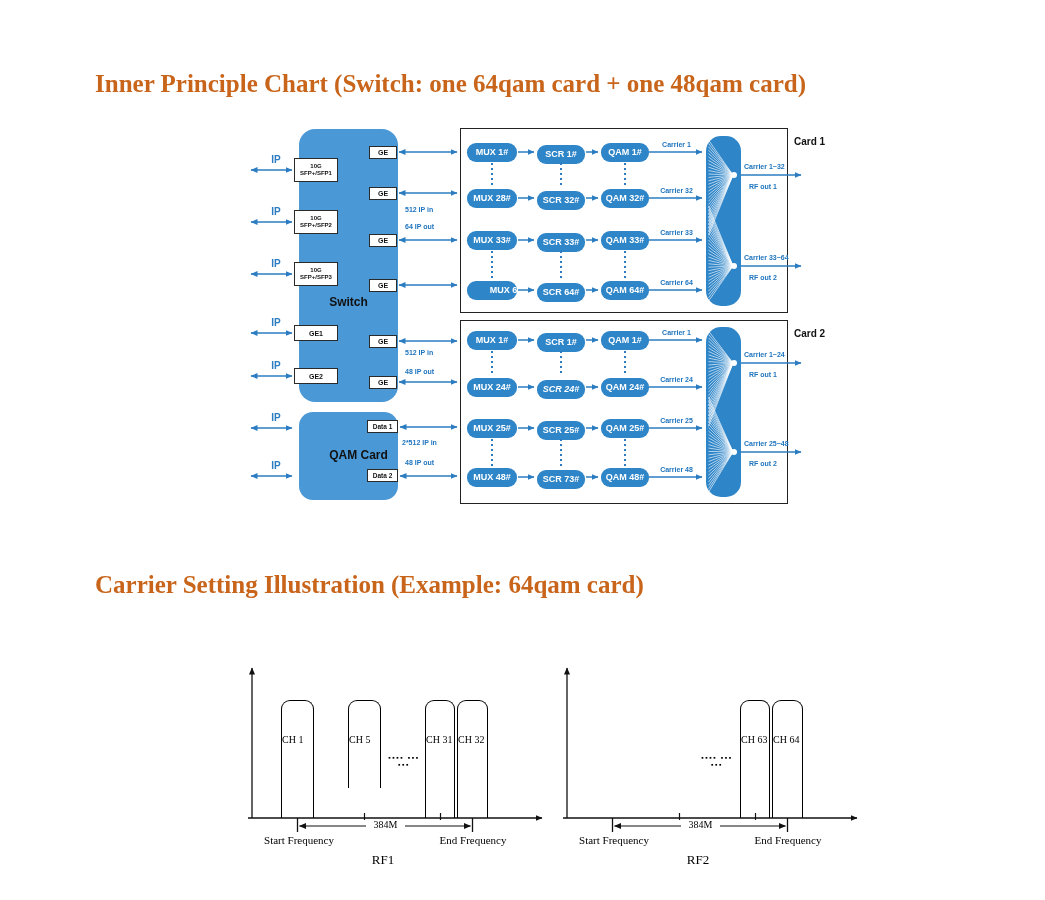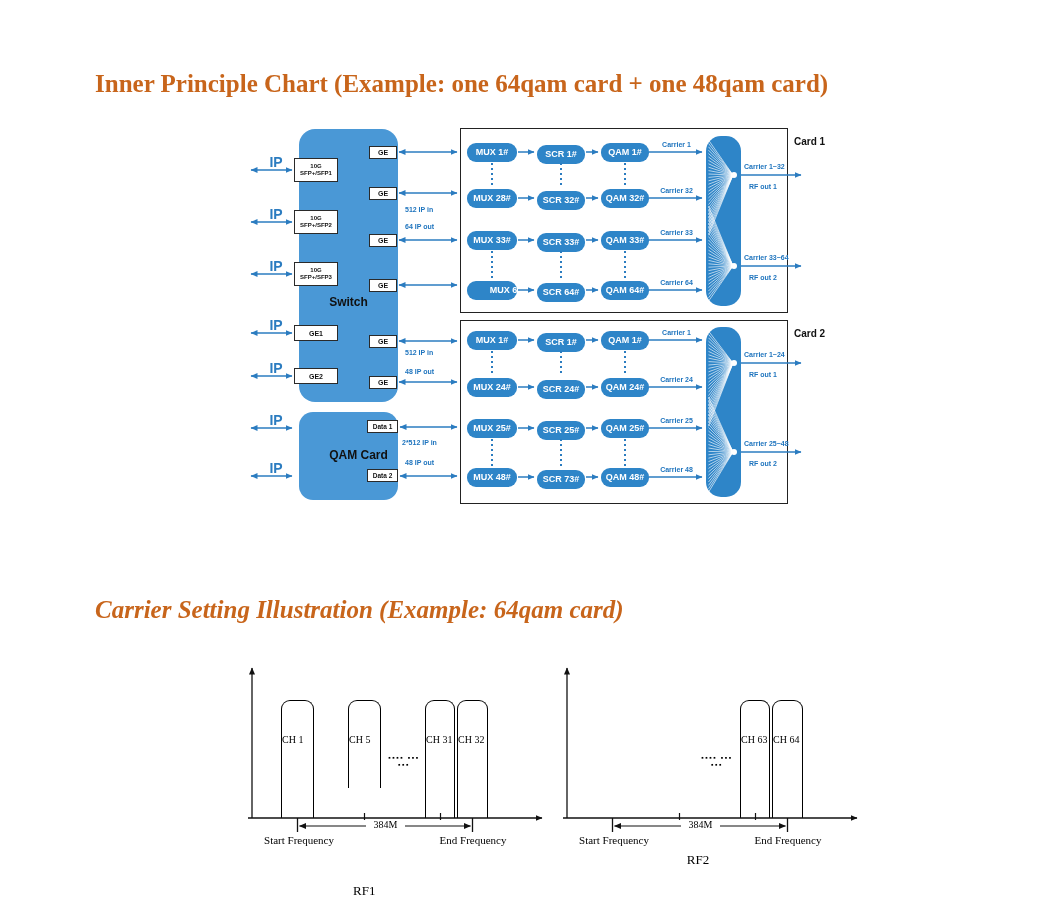--- a/index.html
+++ b/index.html
@@ -11,42 +11,42 @@
   .block{background:#4A98D6;border-radius:16px;}
   .blocklabel{font-weight:bold;font-size:12px;color:#111;text-align:center;}
   .portbox{background:#fff;border:1px solid #2a2a2a;display:flex;flex-direction:column;
            align-items:center;justify-content:center;font-weight:bold;font-size:6px;
            line-height:7px;color:#111;text-align:center;}
   .pill{background:#2E85C8;border-radius:9px;color:#fff;font-weight:bold;font-size:9px;
         display:flex;align-items:center;justify-content:center;white-space:nowrap;}
   .cardbox{background:#fff;border:1.6px solid #222;}
   .cardlabel{font-weight:bold;font-size:10px;color:#111;white-space:nowrap;}
   .blab{color:#1E74BE;font-weight:bold;font-size:7px;white-space:nowrap;}
-  .iplab{color:#2B7CC0;font-weight:bold;font-size:14px;text-align:center;}
+  .iplab{color:#2B7CC0;font-weight:bold;font-size:10px;text-align:center;}
   .comb{background:#2E85C8;border-radius:15px;}
   .channel{background:#fff;border:1.3px solid #000;border-bottom:none;
            border-radius:9px 9px 0 0;}
   .chlabel{position:absolute;left:0;right:0;top:33px;text-align:left;
            font-family:"Liberation Serif",serif;font-size:10px;color:#000;white-space:nowrap;}
   .serif{font-family:"Liberation Serif",serif;color:#000;}
   svg{position:absolute;left:0;top:0;pointer-events:none;}
 </style>
 </head>
 <body>
 
 <div id="stage">
-  <div class="abs title" style="left:95px;top:70px;">Inner Principle Chart (Example: one 64qam card + one 48qam card)</div>
+  <div class="abs title" style="left:95px;top:70px;">Inner Principle Chart (Switch: one 64qam card + one 48qam card)</div>
 
   <div class="abs block" style="left:299px;top:129px;width:99px;height:273px;"></div>
   <div class="abs blocklabel" style="left:299px;top:295px;width:99px;">Switch</div>
 
   <div class="abs block" style="left:299px;top:412px;width:99px;height:88px;border-radius:14px;"></div>
   <div class="abs blocklabel" style="left:299px;top:448px;width:99px;padding-left:20px;">QAM Card</div>
 
-  <div class="abs title" style="left:95px;top:596px;font-style:italic;">Carrier Setting Illustration (Example: 64qam card)</div>
+  <div class="abs title" style="left:95px;top:571px;">Carrier Setting Illustration (Example: 64qam card)</div>
 <div class="abs iplab" style="left: 264px; top: 154px; width: 24px;">IP</div>
     <div class="abs iplab" style="left: 264px; top: 206px; width: 24px;">IP</div>
     <div class="abs iplab" style="left: 264px; top: 258px; width: 24px;">IP</div>
     <div class="abs iplab" style="left: 264px; top: 317px; width: 24px;">IP</div>
     <div class="abs iplab" style="left: 264px; top: 360px; width: 24px;">IP</div>
     <div class="abs iplab" style="left: 264px; top: 412px; width: 24px;">IP</div>
     <div class="abs iplab" style="left: 264px; top: 460px; width: 24px;">IP</div>
     <div class="abs portbox" style="left: 294px; top: 158px; width: 44px; height: 24px;">
       <div class="abs " style="position: static;">10G</div>
       <div class="abs " style="position: static;">SFP+/SFP1</div>
@@ -98,21 +98,21 @@
     <div class="abs blab" style="left: 749px; top: 183px;">RF out 1</div>
     <div class="abs blab" style="left: 744px; top: 254px;">Carrier 33~64</div>
     <div class="abs blab" style="left: 749px; top: 274px;">RF out 2</div>
     <div class="abs cardbox" style="left: 460px; top: 320px; width: 328px; height: 184px;"></div>
     <div class="abs cardlabel" style="left: 794px; top: 328px;">Card 2</div>
     <div class="abs pill" style="left: 467px; top: 330.5px; width: 50px; height: 19px;">MUX 1#</div>
     <div class="abs pill" style="left: 537px; top: 332.5px; width: 48px; height: 19px;">SCR 1#</div>
     <div class="abs pill" style="left: 601px; top: 330.5px; width: 48px; height: 19px;">QAM 1#</div>
     <div class="abs blab" style="left: 649px; top: 329px; width: 55px; text-align: center;">Carrier 1</div>
     <div class="abs pill" style="left: 467px; top: 377.5px; width: 50px; height: 19px;">MUX 24#</div>
-    <div class="abs pill" style="left: 537px; top: 379.5px; width: 48px; height: 19px;">SCR 24#</div>
+    <div class="abs pill" style="left: 537px; top: 379.5px; width: 48px; height: 19px; font-style: italic;">SCR 24#</div>
     <div class="abs pill" style="left: 601px; top: 377.5px; width: 48px; height: 19px;">QAM 24#</div>
     <div class="abs blab" style="left: 649px; top: 376px; width: 55px; text-align: center;">Carrier 24</div>
     <div class="abs pill" style="left: 467px; top: 418.5px; width: 50px; height: 19px;">MUX 25#</div>
     <div class="abs pill" style="left: 537px; top: 420.5px; width: 48px; height: 19px;">SCR 25#</div>
     <div class="abs pill" style="left: 601px; top: 418.5px; width: 48px; height: 19px;">QAM 25#</div>
     <div class="abs blab" style="left: 649px; top: 417px; width: 55px; text-align: center;">Carrier 25</div>
     <div class="abs pill" style="left: 467px; top: 467.5px; width: 50px; height: 19px;">MUX 48#</div>
     <div class="abs pill" style="left: 537px; top: 469.5px; width: 48px; height: 19px;">SCR 73#</div>
     <div class="abs pill" style="left: 601px; top: 467.5px; width: 48px; height: 19px;">QAM 48#</div>
     <div class="abs blab" style="left: 649px; top: 466px; width: 55px; text-align: center;">Carrier 48</div>
@@ -130,21 +130,21 @@
     <div class="abs channel" style="left: 425px; top: 700px; width: 30px; height: 118px;">
       <div class="chlabel">CH 31</div>
     </div>
     <div class="abs channel" style="left: 457px; top: 700px; width: 31px; height: 118px;">
       <div class="chlabel">CH 32</div>
     </div>
     <div class="abs " style="left: 381px; top: 754px; width: 46px; text-align: center; font-size: 7px; letter-spacing: 1.5px; color: rgb(0, 0, 0);">▪▪▪▪ ▪▪▪ ▪▪▪</div>
     <div class="abs serif" style="left: 368px; top: 819px; width: 35px; text-align: center; font-size: 10px; background: rgb(255, 255, 255);">384M</div>
     <div class="abs serif" style="left: 258px; top: 834px; width: 82px; text-align: center; font-size: 11px;">Start Frequency</div>
     <div class="abs serif" style="left: 432px; top: 834px; width: 82px; text-align: center; font-size: 11px;">End Frequency</div>
-    <div class="abs serif" style="left: 353px; top: 852px; width: 60px; text-align: left; font-size: 13px; margin-top: 31px;">RF1</div>
+    <div class="abs serif" style="left: 353px; top: 852px; width: 60px; text-align: center; font-size: 13px;">RF1</div>
     <div class="abs channel" style="left: 740px; top: 700px; width: 30px; height: 118px;">
       <div class="chlabel">CH 63</div>
     </div>
     <div class="abs channel" style="left: 772px; top: 700px; width: 31px; height: 118px;">
       <div class="chlabel">CH 64</div>
     </div>
     <div class="abs " style="left: 694px; top: 754px; width: 46px; text-align: center; font-size: 7px; letter-spacing: 1.5px; color: rgb(0, 0, 0);">▪▪▪▪ ▪▪▪ ▪▪▪</div>
     <div class="abs serif" style="left: 683px; top: 819px; width: 35px; text-align: center; font-size: 10px; background: rgb(255, 255, 255);">384M</div>
     <div class="abs serif" style="left: 573px; top: 834px; width: 82px; text-align: center; font-size: 11px;">Start Frequency</div>
     <div class="abs serif" style="left: 747px; top: 834px; width: 82px; text-align: center; font-size: 11px;">End Frequency</div>

